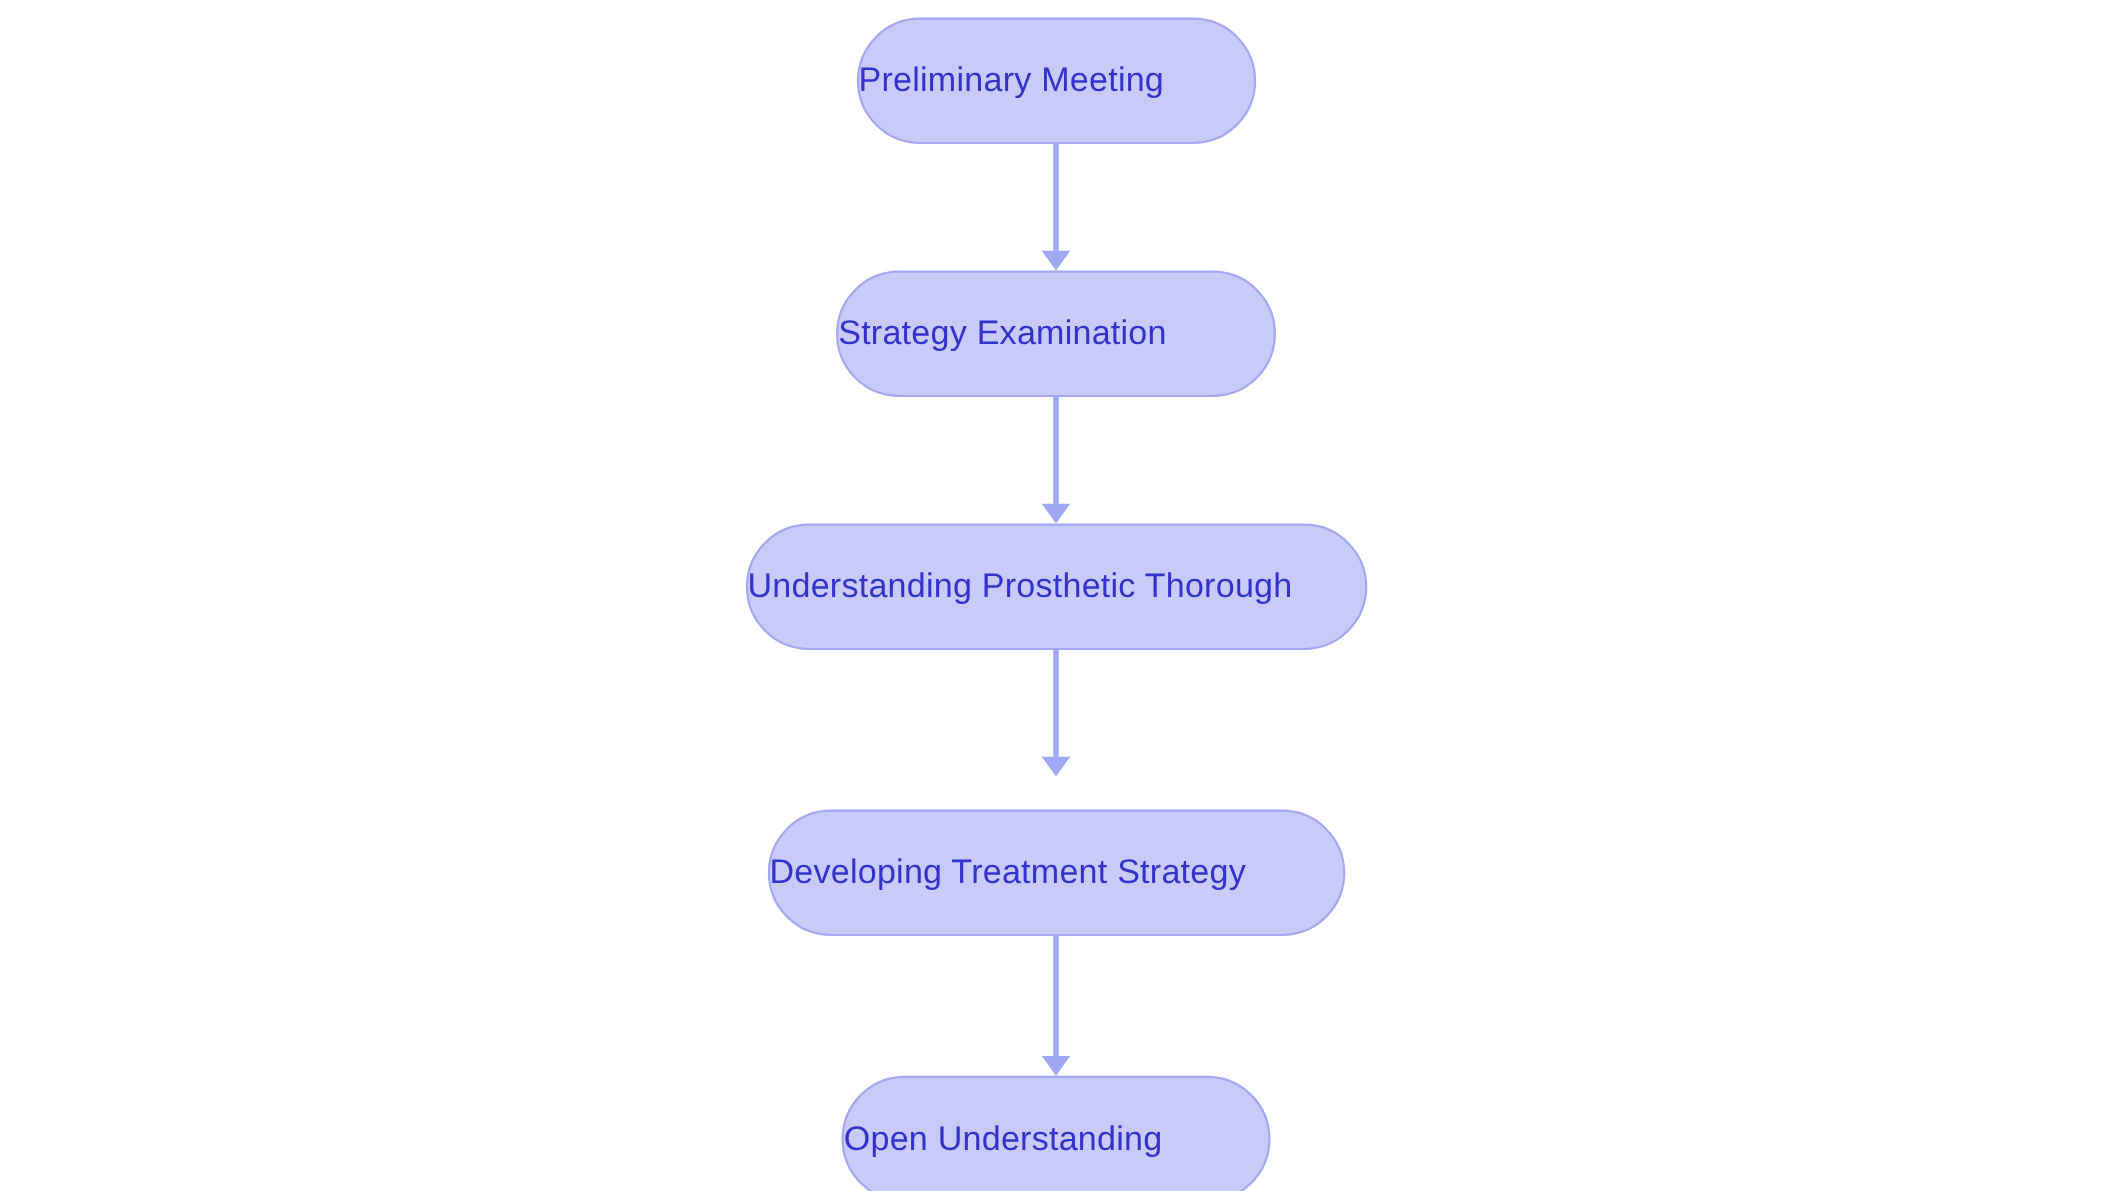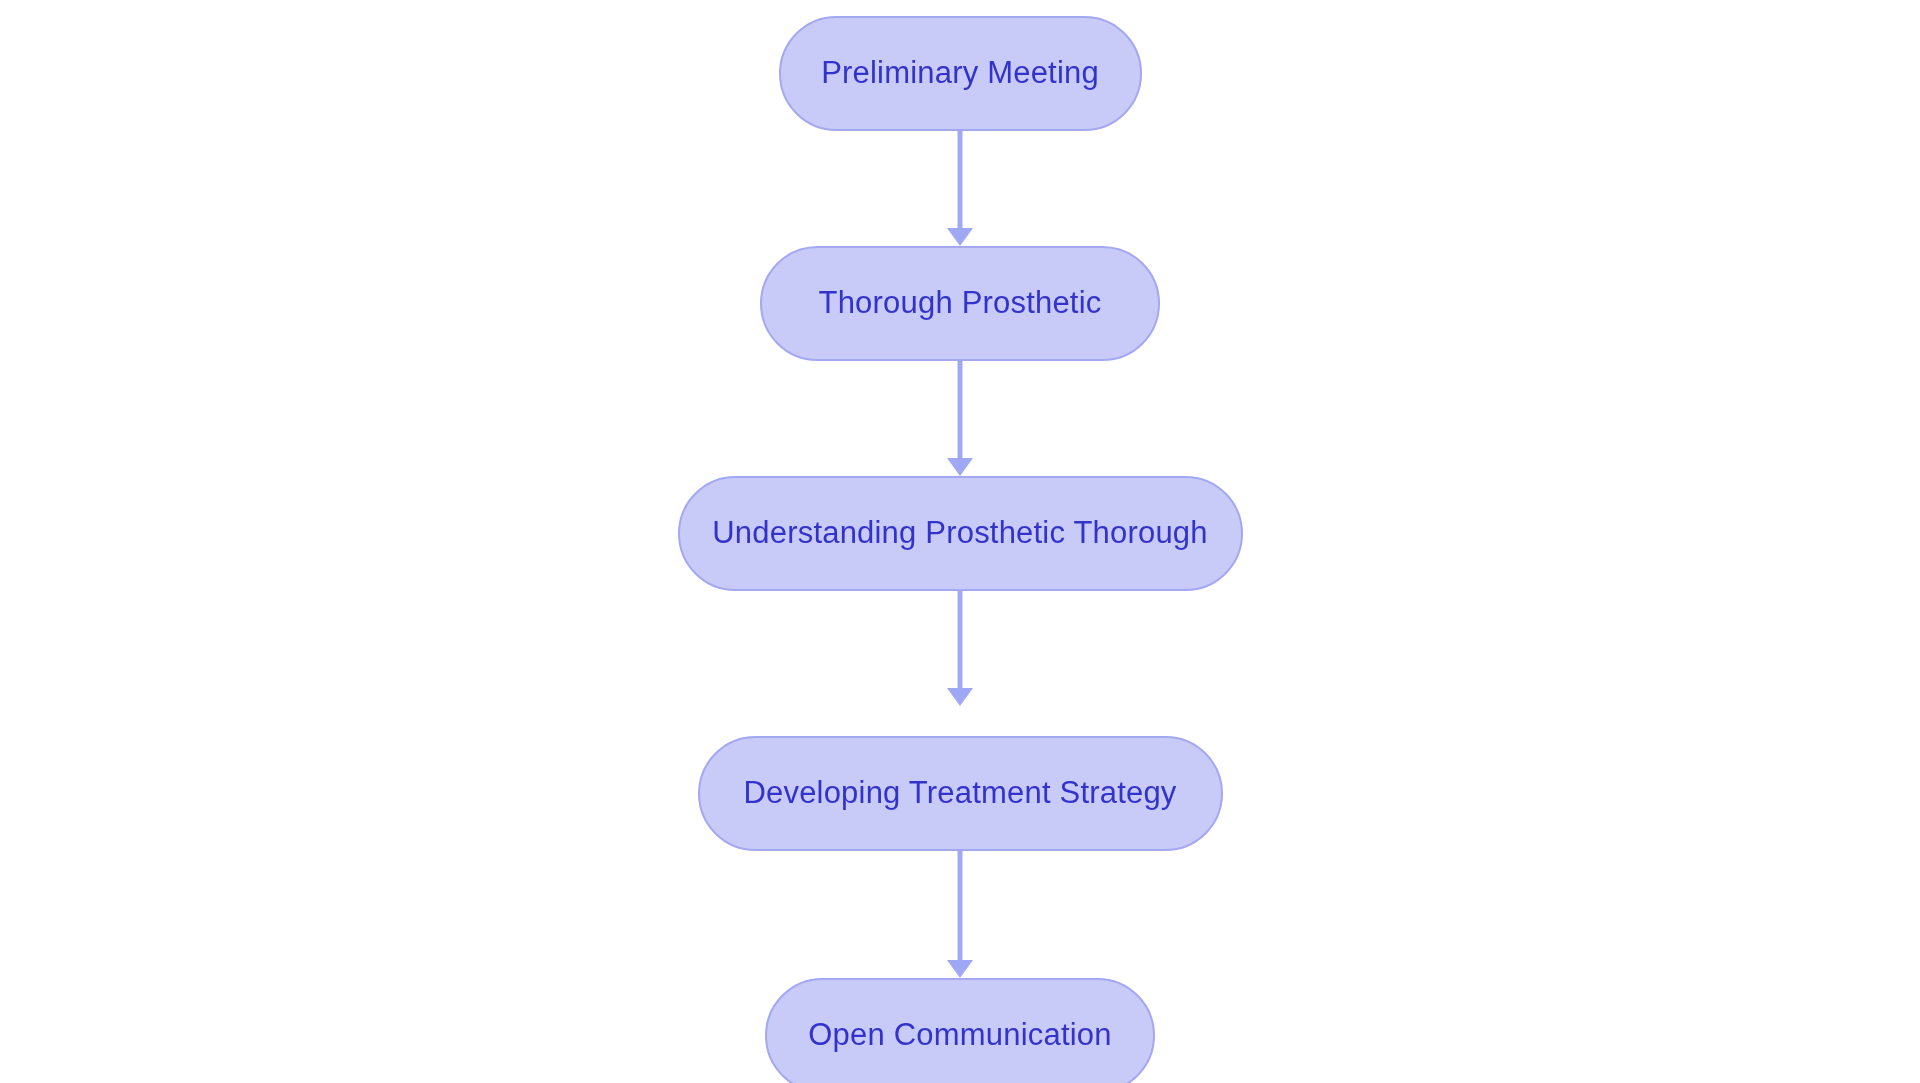--- a/index.html
+++ b/index.html
@@ -35,21 +35,21 @@
   }
 
   .flow-node {
     box-sizing: border-box;
     height: 115px;
     border-radius: 9999px;
     background: #c8caf8;
     border: 2px solid #a3a8f0;
     display: flex;
     align-items: center;
-    justify-content: center;
+    justify-content: flex-start;
     flex: 0 0 auto;
   }
 
   .flow-node-label {
     color: #3333cc;
     font-size: 31px;
     font-weight: 400;
     line-height: 1.1;
     letter-spacing: 0.2px;
     white-space: nowrap;
@@ -84,21 +84,21 @@
     <div class="flow-node w-1">
       <span class="flow-node-label">Preliminary Meeting</span>
     </div>
 
     <svg class="flow-connector" viewBox="0 0 40 115" preserveAspectRatio="none">
       <line x1="20" y1="0" x2="20" y2="97" stroke="#9fa8f5" stroke-width="5"></line>
       <polygon points="7,97 33,97 20,115" fill="#9fa8f5"></polygon>
     </svg>
 
     <div class="flow-node w-2">
-      <span class="flow-node-label">Thorough Prosthetic</span>
+      <span class="flow-node-label">Strategy Examination</span>
     </div>
 
     <svg class="flow-connector" viewBox="0 0 40 115" preserveAspectRatio="none">
       <line x1="20" y1="0" x2="20" y2="97" stroke="#9fa8f5" stroke-width="5"></line>
       <polygon points="7,97 33,97 20,115" fill="#9fa8f5"></polygon>
     </svg>
 
     <div class="flow-node w-3">
       <span class="flow-node-label">Understanding Prosthetic Thorough</span>
     </div>
@@ -111,17 +111,17 @@
     <div class="flow-node w-4">
       <span class="flow-node-label">Developing Treatment Strategy</span>
     </div>
 
     <svg class="flow-connector" viewBox="0 0 40 127" preserveAspectRatio="none" style="height:127px">
       <line x1="20" y1="0" x2="20" y2="109" stroke="#9fa8f5" stroke-width="5"></line>
       <polygon points="7,109 33,109 20,127" fill="#9fa8f5"></polygon>
     </svg>
 
     <div class="flow-node w-5">
-      <span class="flow-node-label">Open Communication</span>
+      <span class="flow-node-label">Open Understanding</span>
     </div>
 
   </div>
 </div>
 
 </body></html>

